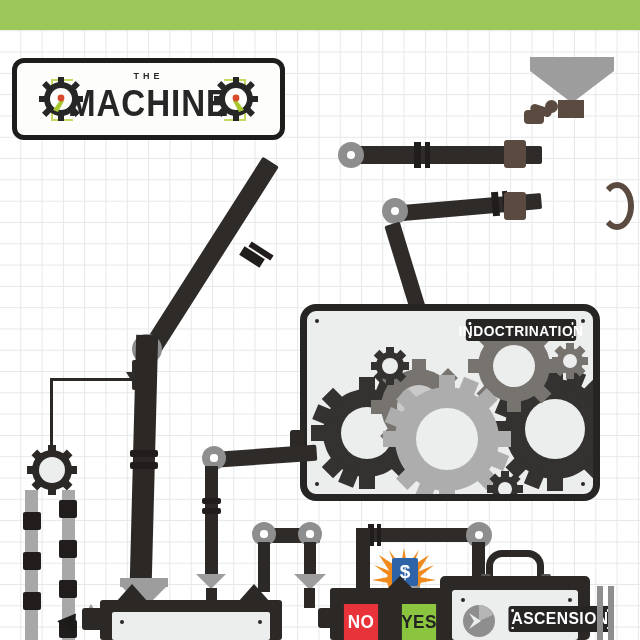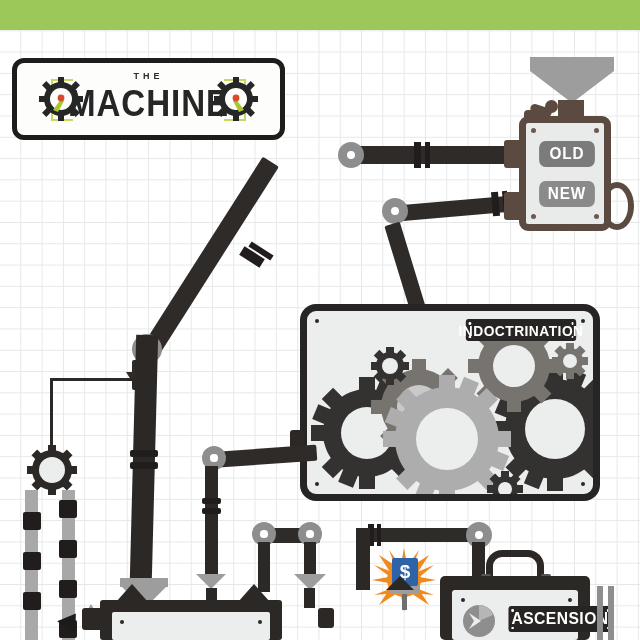--- a/index.html
+++ b/index.html
@@ -192,28 +192,20 @@
   <div class="hopper-neck"></div>
 
   <div class="lever-knob" style="left:545px;top:100px;width:13px;height:13px;"></div>
   <div class="lever-knob" style="left:530px;top:106px;width:22px;height:9px;border-radius:5px;transform:rotate(18deg);"></div>
   <div class="lever-knob" style="left:524px;top:110px;width:20px;height:14px;border-radius:4px;"></div>
 
   <div class="conn-brown" style="left:504px;top:140px;width:22px;height:28px;"></div>
   <div class="conn-brown" style="left:504px;top:192px;width:22px;height:28px;"></div>
   <div class="side-loop" style="left:600px;top:182px;width:22px;height:36px;"></div>
 
-  <div class="onbox">
-    <div class="onbox-screw" style="left:5px;top:5px;"></div>
-    <div class="onbox-screw" style="right:5px;top:5px;"></div>
-    <div class="onbox-screw" style="left:5px;bottom:5px;"></div>
-    <div class="onbox-screw" style="right:5px;bottom:5px;"></div>
-    <div class="btn-chip" style="top:18px;">OLD</div>
-    <div class="btn-chip" style="top:58px;background:#8a8a8a;">NEW</div>
-  </div>
 
   <div class="indoc">
     <svg width="286" height="183" viewBox="0 0 286 183" style="position:absolute;left:0;top:0;">
       <defs>
         <g id="g12">
             <circle cx="0" cy="0" r="1"></circle>
           </g>
       </defs>
 
       <g transform="translate(248,118)" fill="#333230">
@@ -458,20 +450,24 @@
       <circle cx="32" cy="32" r="17"></circle>
     </g>
   </svg>
   <div class="money-screen">
     <span>$</span>
   </div>
   <div class="money-base"></div>
   <div class="money-post"></div>
 
   <div class="tri" style="left:386px;top:576px;border-left:14px solid transparent;border-right:14px solid transparent;border-bottom:14px solid #2b2826;"></div>
+  <div class="console">
+    <div class="choice" style="left:12px;background:#e8333a;color:#ffffff;">NO</div>
+    <div class="choice" style="left:70px;background:#8bc53f;color:#222222;">YES</div>
+  </div>
   <div class="housing" style="left:318px;top:608px;width:16px;height:20px;"></div>
 
   <div class="handle"></div>
   <div class="handle-clip" style="left:481px;top:574px;"></div>
   <div class="handle-clip" style="left:541px;top:574px;"></div>
   <div class="case"></div>
   <div class="case-panel"></div>
   <div class="screw" style="left:461px;top:598px;"></div>
   <div class="screw" style="left:568px;top:598px;"></div>
   <svg class="pie-ic" viewBox="0 0 34 34">

